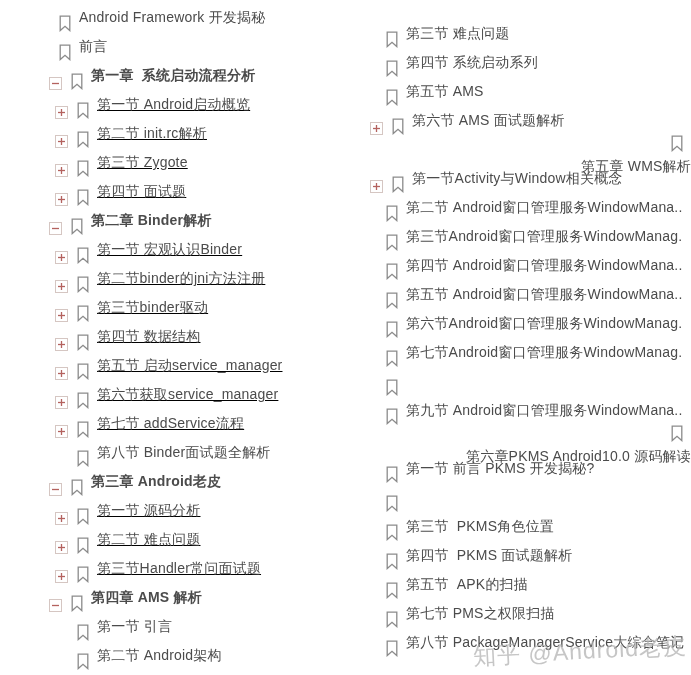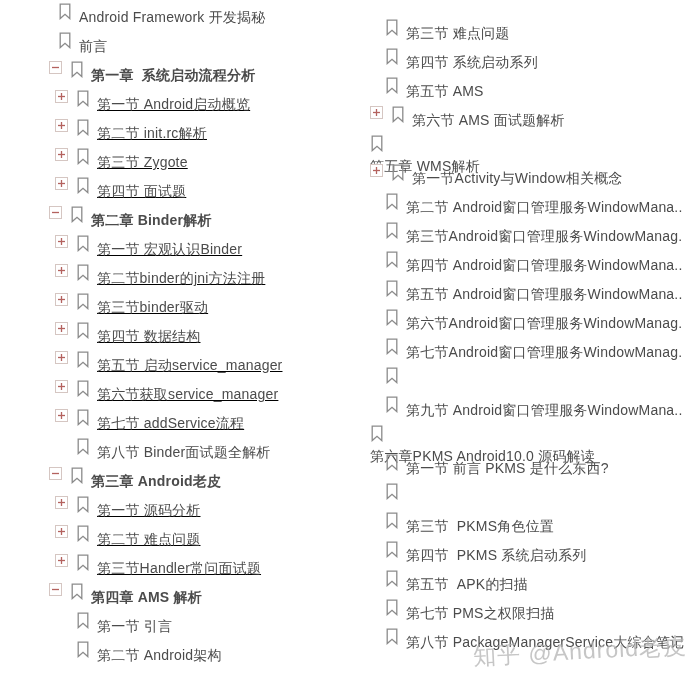--- a/index.html
+++ b/index.html
@@ -3,21 +3,21 @@
 <meta charset="utf-8">
 <style>
   html,body{margin:0;padding:0;background:#fff;}
   .canvas{
     position:relative;width:691px;height:675px;background:#fff;overflow:hidden;
     font-family:"Liberation Sans","DejaVu Sans",sans-serif;
   }
   .col{position:absolute;}
   .col-left{left:37px;top:3px;width:330px;}
   .col-right{left:366px;top:19px;width:325px;}
-  .row{display:flex;align-items:flex-start;height:29px;cursor:default;}
+  .row{display:flex;align-items:flex-end;height:29px;cursor:default;}
   .exp{width:13px;height:13px;margin-right:8px;flex:0 0 auto;display:block;}
   .exp rect{fill:#ffffff;stroke:var(--expander-border,#d5c6c2);stroke-width:1;}
   .exp line{stroke:var(--expander-sign,#b4625e);stroke-width:1.3;}
   .bm{width:14px;height:17px;margin-right:7px;flex:0 0 auto;display:block;}
   .bm path{fill:none;stroke:var(--bookmark-color,#8b8b8b);stroke-width:1.3;}
   .label{
     font-size:14px;color:var(--text-color,#4b4b4b);white-space:pre;
     letter-spacing:0.2px;line-height:29px;
   }
   
@@ -386,41 +386,41 @@
     <svg class="bm" viewBox="0 0 14 17" aria-hidden="true">
       <path d="M2.2 1.2 H11.8 V15.6 L7 11.3 L2.2 15.6 Z"></path>
     </svg>
     <span class="label">第六章PKMS Android10.0 源码解读</span>
   </div>
       <div class="row r-section-ne">
 
     <svg class="bm" viewBox="0 0 14 17" aria-hidden="true">
       <path d="M2.2 1.2 H11.8 V15.6 L7 11.3 L2.2 15.6 Z"></path>
     </svg>
-    <span class="label">第一节 前言 PKMS 是什么东西?</span>
+    <span class="label">第一节 前言 PKMS 开发揭秘?</span>
   </div>
       <div class="row r-section-ne">
 
     <svg class="bm" viewBox="0 0 14 17" aria-hidden="true">
       <path d="M2.2 1.2 H11.8 V15.6 L7 11.3 L2.2 15.6 Z"></path>
     </svg>
   </div>
       <div class="row r-section-ne">
 
     <svg class="bm" viewBox="0 0 14 17" aria-hidden="true">
       <path d="M2.2 1.2 H11.8 V15.6 L7 11.3 L2.2 15.6 Z"></path>
     </svg>
     <span class="label">第三节  PKMS角色位置</span>
   </div>
       <div class="row r-section-ne">
 
     <svg class="bm" viewBox="0 0 14 17" aria-hidden="true">
       <path d="M2.2 1.2 H11.8 V15.6 L7 11.3 L2.2 15.6 Z"></path>
     </svg>
-    <span class="label">第四节  PKMS 系统启动系列</span>
+    <span class="label">第四节  PKMS 面试题解析</span>
   </div>
       <div class="row r-section-ne">
 
     <svg class="bm" viewBox="0 0 14 17" aria-hidden="true">
       <path d="M2.2 1.2 H11.8 V15.6 L7 11.3 L2.2 15.6 Z"></path>
     </svg>
     <span class="label">第五节  APK的扫描</span>
   </div>
       <div class="row r-section-ne">
 

